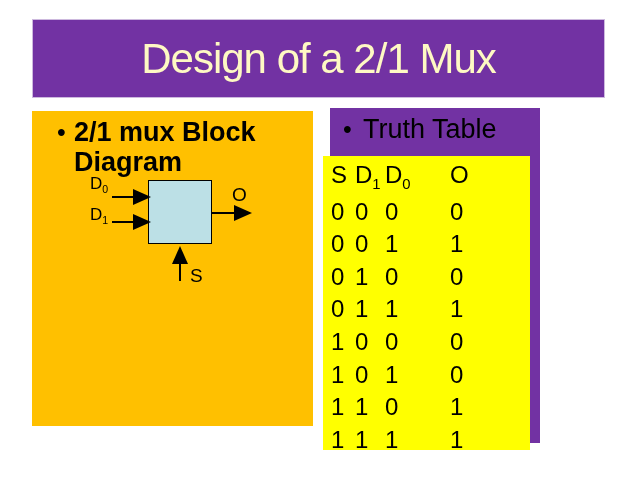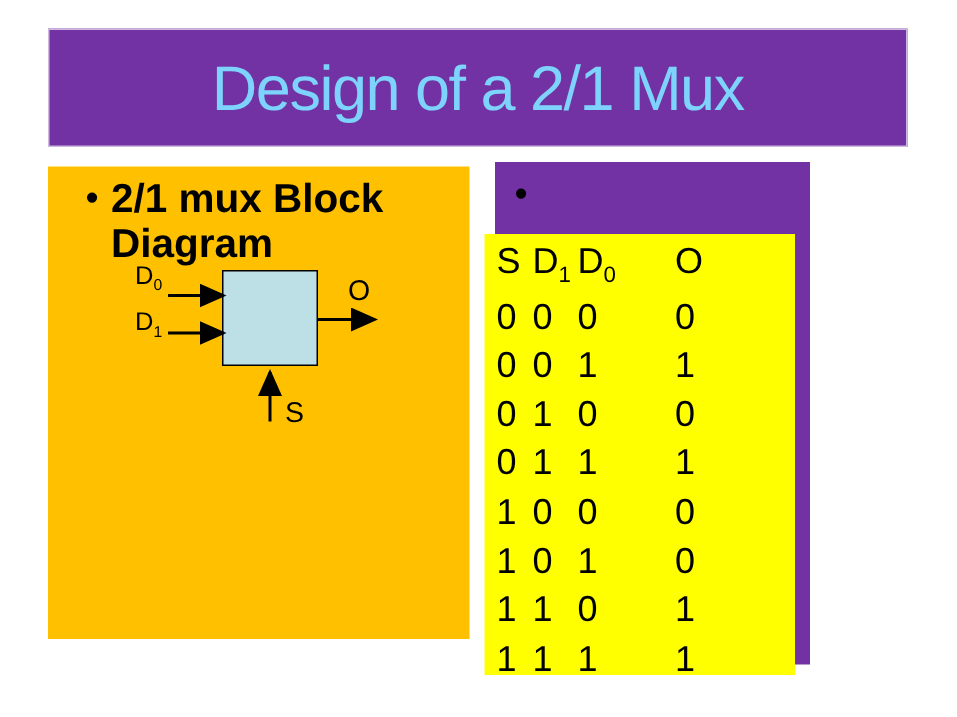--- a/index.html
+++ b/index.html
@@ -4,21 +4,21 @@
 <style>
   * { margin:0; padding:0; box-sizing:border-box; }
   html,body { width:638px; height:478px; background:#ffffff; overflow:hidden;
               font-family:"Liberation Sans", sans-serif; color:#000; }
   .slide { position:relative; width:638px; height:478px; background:#ffffff; }
 
   
   .title-banner { position:absolute; left:32px; top:19px; width:573px; height:79px;
                   background:#7232A3; border:1px solid #cdb9de;
                   display:flex; align-items:center; justify-content:center; }
-  .title-text { font-size:42px; letter-spacing:-1px; color:#7dd3fc; white-space:nowrap; }
+  .title-text { font-size:42px; letter-spacing:-1px; color:#fef9c3; white-space:nowrap; }
 
   
   .left-panel { position:absolute; left:32px; top:111px; width:281px; height:315px;
                 background:#FFC000; }
   .bullet-line { position:absolute; left:25px; top:6px; display:flex; align-items:flex-start; }
   .bullet-glyph { font-size:25px; line-height:30px; width:17px; flex:0 0 17px; }
   .bullet-text { font-size:27px; line-height:30px; width:185px;font-weight:bold; }
 
   
   .mux-box { position:absolute; left:116px; top:69px; width:64px; height:64px;
@@ -77,20 +77,21 @@
       <line x1="80" y1="86" x2="117" y2="86" stroke="#000" stroke-width="2" marker-end="url(#ah)"></line>
       <line x1="80" y1="111" x2="117" y2="111" stroke="#000" stroke-width="2" marker-end="url(#ah)"></line>
       <line x1="180" y1="102" x2="218" y2="102" stroke="#000" stroke-width="2" marker-end="url(#ah)"></line>
       <line x1="148" y1="170" x2="148" y2="137" stroke="#000" stroke-width="2" marker-end="url(#ah)"></line>
     </svg>
   </div>
 
   <div class="truth-panel">
     <div class="truth-header">
       <span class="bullet-glyph">•</span>
+      <span class="truth-title">Truth Table</span>
     </div>
   </div>
 
   <div class="table-box">
     <div class="trow thead">
       <span class="c1 hcell"><span>S</span><sub></sub></span>
       <span class="c2 hcell"><span>D</span><sub>1</sub></span>
       <span class="c3 hcell"><span>D</span><sub>0</sub></span>
       <span class="c4 hcell"><span>O</span><sub></sub></span>
     </div>

